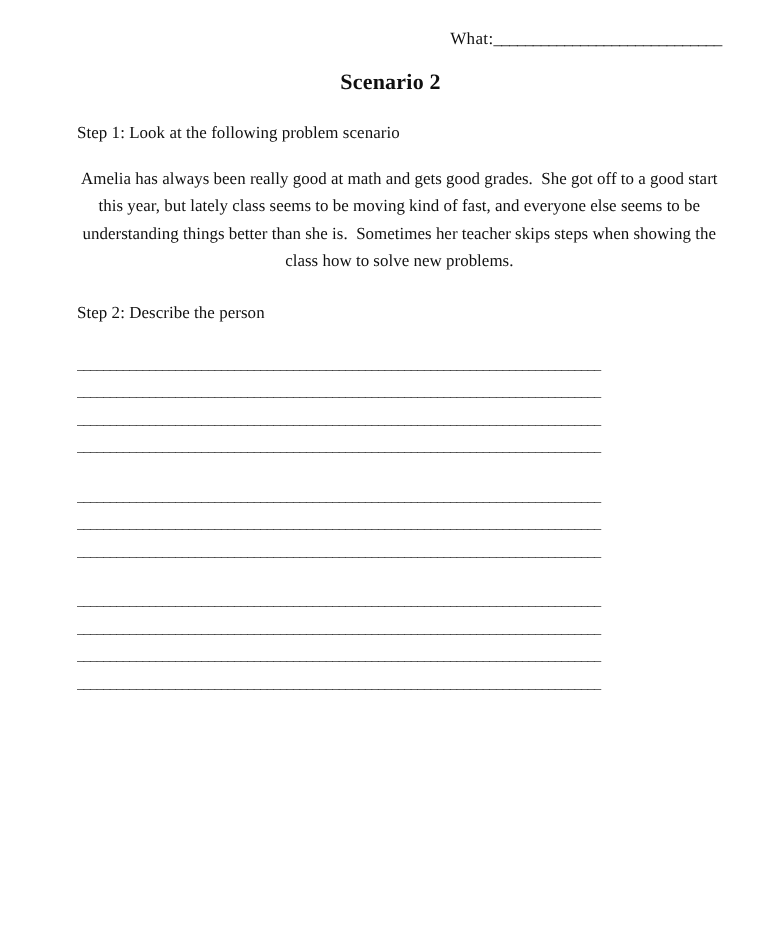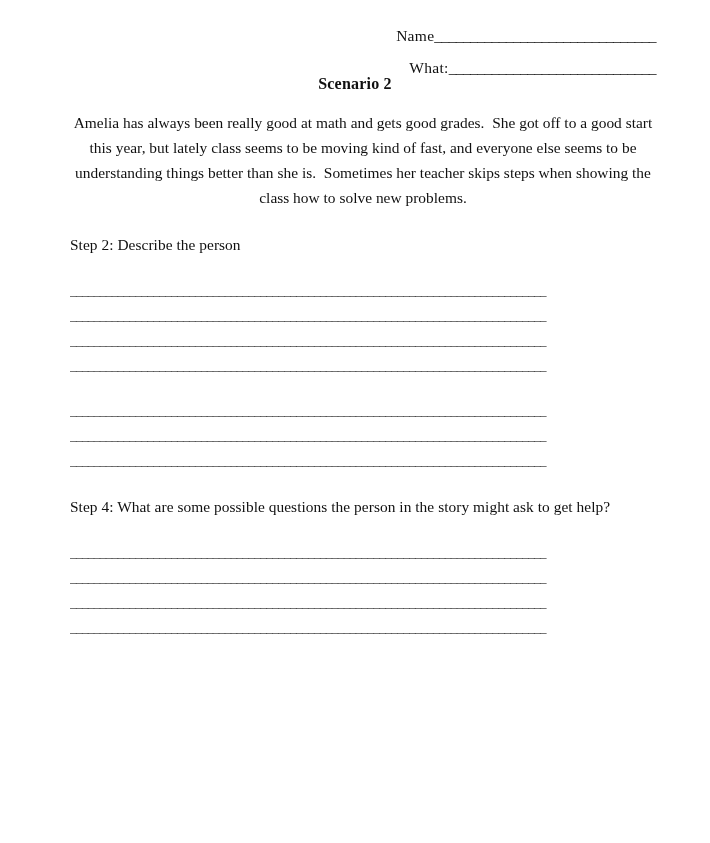--- a/index.html
+++ b/index.html
@@ -42,21 +42,22 @@
   .header-line .field-label { letter-spacing: 0.3px; }
   .header-line .rule {
     letter-spacing: -0.6px;
     font-size: 15.5px;
   }
 
   
   .doc-title {
     text-align: center;
     font-weight: bold;
-    font-size: 16px;
+    font-size: 20px;
+    margin-top: 20px;
     letter-spacing: 0.2px;
   }
 
   
   .content {
     margin-left: 70px;
     margin-right: 54px;
     width: 586px;
   }
 
@@ -89,50 +90,47 @@
     letter-spacing: -0.55px;
     color: #2b2b2b;
   }
 </style>
 </head>
 <body>
 
 <div class="page">
 
   <div class="header-block">
-    <div class="header-line name-row">
-      <span class="field-label">Name</span><span class="rule">_______________________________</span>
-    </div>
     <div class="header-line date-row">
       <span class="field-label">What:</span><span class="rule">_____________________________</span>
     </div>
   </div>
 
   <div class="doc-title">Scenario 2</div>
 
   <div class="content">
 
+    <div class="step-heading">Step 1: Look at the following problem scenario</div>
 
     <div class="scenario-para">Amelia has always been really good at math and gets good grades.  She got off to a good start this year, but lately class seems to be moving kind of fast, and everyone else seems to be understanding things better than she is.  Sometimes her teacher skips steps when showing the class how to solve new problems.</div>
 
     <div class="step-heading">Step 2: Describe the person</div>
     <div class="answer-lines">
       <div class="answer-line">________________________________________________________________________________</div>
       <div class="answer-line">________________________________________________________________________________</div>
       <div class="answer-line">________________________________________________________________________________</div>
       <div class="answer-line">________________________________________________________________________________</div>
     </div>
 
     <div class="answer-lines">
       <div class="answer-line">________________________________________________________________________________</div>
       <div class="answer-line">________________________________________________________________________________</div>
       <div class="answer-line">________________________________________________________________________________</div>
     </div>
 
-    <div class="step-heading">Step 4: What are some possible questions the person in the story might ask to get help?</div>
     <div class="answer-lines">
       <div class="answer-line">________________________________________________________________________________</div>
       <div class="answer-line">________________________________________________________________________________</div>
       <div class="answer-line">________________________________________________________________________________</div>
       <div class="answer-line">________________________________________________________________________________</div>
     </div>
 
   </div>
 </div>
 

